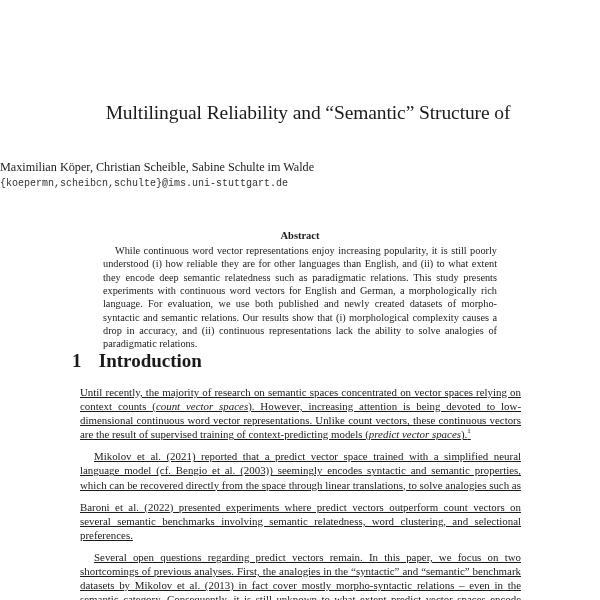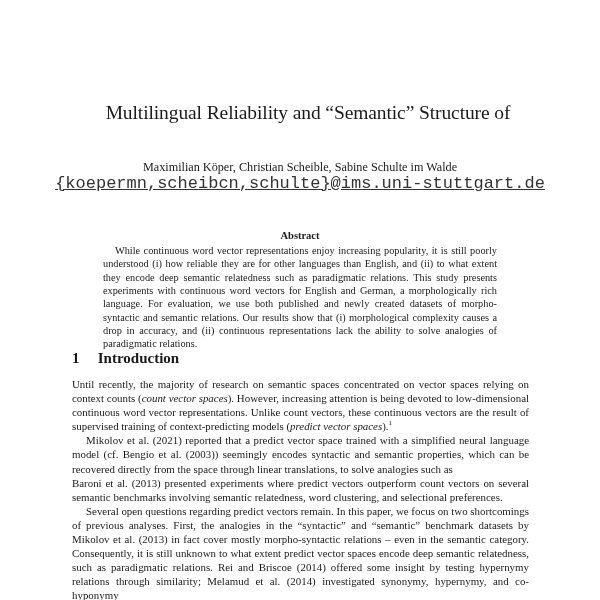--- a/index.html
+++ b/index.html
@@ -1,32 +1,32 @@
 <!DOCTYPE html>
 <html><head>
 <meta charset="utf-8">
 <style>
   html, body { margin:0; padding:0; background:#ffffff; }
   body { width:600px; height:600px; overflow:hidden; position:relative;
          font-family:"Liberation Serif", "DejaVu Serif", serif; color:#1a1a1a; }
   .title { position:absolute; left:8px; width:600px; text-align:center;
            font-size:19.5px; line-height:24px; top:101px; letter-spacing:-0.1px; }
-  .authors { position:absolute; left:0; width:600px; text-align:center;
+  .authors { position:absolute; left:0; width:600px; 
              font-size:12.2px; line-height:15.5px; top:160px; }
-  .email { font-family:"Liberation Mono", "DejaVu Sans Mono", monospace; font-size:17px; color:#333;text-decoration:underline; }
+  .email { font-family:"Liberation Mono", "DejaVu Sans Mono", monospace; font-size:10px; color:#333; }
   .abstract-head { position:absolute; left:0; width:600px; text-align:center;
                    font-weight:bold; font-size:10.5px; top:230px; }
   .abstract { position:absolute; left:103px; width:394px; top:244px;
               font-size:10.3px; line-height:13.35px; text-align:justify; }
   .abstract p { margin:0; text-indent:12px;font-family:Liberation Serif, serif; }
-  .section { position:absolute; left:72px; top:350px; font-weight:bold; font-size:15px; }
+  .section { position:absolute; left:72px; top:350px; font-weight:bold; font-size:19px; }
   .section .num { display:inline-block; width:22px; }
   .body { position:absolute; left:72px; width:457px; top:377px;
           font-size:10.9px; line-height:14.1px; text-align:justify; }
-  .body p { margin:0; }
+  .body p { margin:8px;text-decoration:underline; }
   .body p.ind { text-indent:14px; }
   .eq { text-align:center; margin:0; line-height:14.1px; }
   .vec { display:inline-block; position:relative; }
   .vec::before { content:""; position:absolute; left:1px; right:1px; top:1px; border-top:1px solid #1a1a1a; }
   .vec::after { content:""; position:absolute; right:0; top:-2px; border-left:4px solid #1a1a1a;
                 border-top:2.5px solid transparent; border-bottom:2.5px solid transparent; }
   sup { font-size:7px; line-height:0; }
 </style>
 </head>
 <body>
@@ -46,15 +46,15 @@
 </div>
 
 <div class="section">
   <span class="num">1</span>
   <span>Introduction</span>
 </div>
 
 <div class="body">
   <p><span>Until recently, the majority of research on semantic spaces concentrated on vector spaces relying on context counts (</span><em>count vector spaces</em><span>). However, increasing attention is being devoted to low-dimensional continuous word vector representations. Unlike count vectors, these continuous vectors are the result of supervised training of context-predicting models (</span><em>predict vector spaces</em><span>).</span><sup>1</sup></p>
   <p class="ind">Mikolov et al. (2021) reported that a predict vector space trained with a simplified neural language model (cf.  Bengio et al. (2003)) seemingly encodes syntactic and semantic properties, which can be recovered directly from the space through linear translations, to solve analogies such as</p>
-  <p>Baroni et al. (2013) presented experiments where predict vectors outperform count vectors on several semantic benchmarks involving semantic relatedness, word clustering, and selectional preferences.</p>
+  <p>Baroni et al. (2022) presented experiments where predict vectors outperform count vectors on several semantic benchmarks involving semantic relatedness, word clustering, and selectional preferences.</p>
   <p class="ind">Several open questions regarding predict vectors remain.  In this paper, we focus on two shortcomings of previous analyses. First, the analogies in the “syntactic” and “semantic” benchmark datasets by Mikolov et al. (2013) in fact cover mostly morpho-syntactic relations – even in the semantic category. Consequently, it is still unknown to what extent predict vector spaces encode deep semantic relatedness, such as paradigmatic relations. Rei and Briscoe (2014) offered some insight by testing hypernymy relations through similarity; Melamud et al. (2014) investigated synonymy, hypernymy, and co-hyponymy</p>
 </div>
 
 </body></html>

